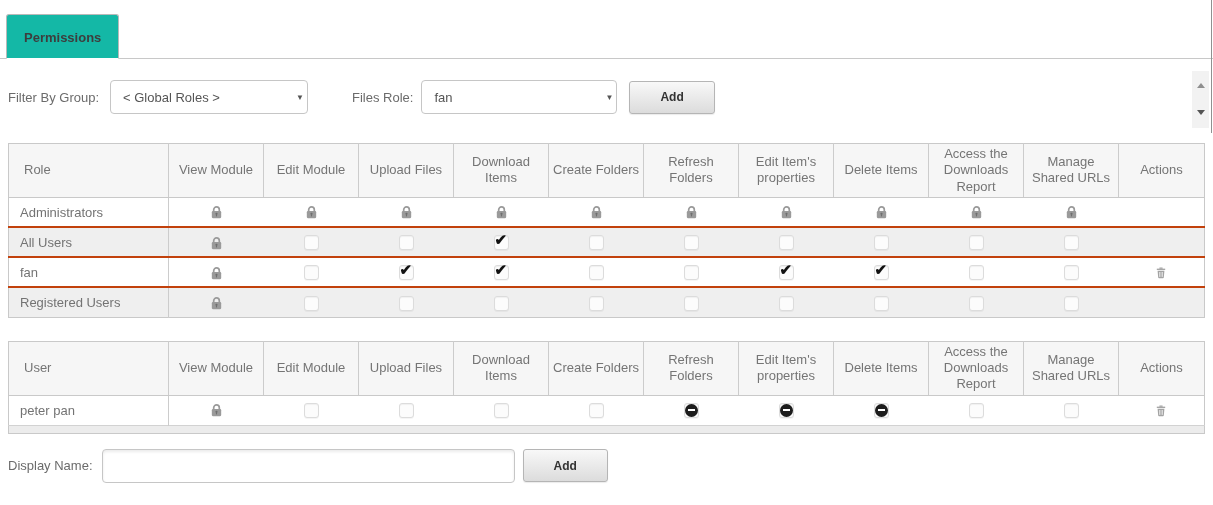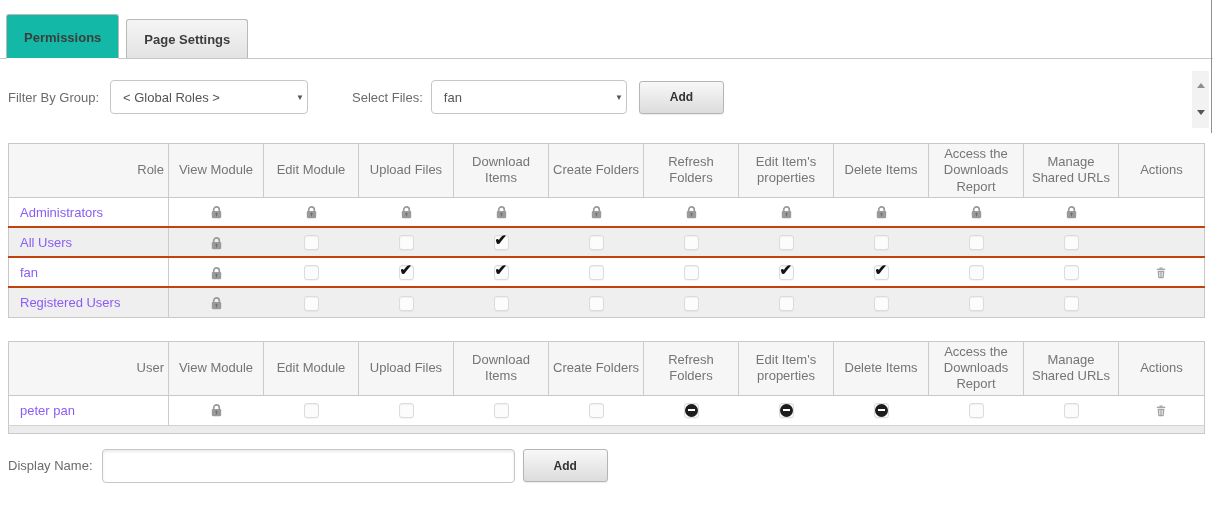--- a/index.html
+++ b/index.html
@@ -63,24 +63,24 @@
     margin: 29px 8px 0 8px; width: 1197px;
     border-collapse: collapse; table-layout: fixed;
     border: 1px solid #c9c9c9; background: #fff;
   }
   #users-table { margin-top: 23px; }
   .perm-table th {
     font-weight: normal; color: #757575; background: #f6f6f6;
     border-right: 1px solid #ccc; border-bottom: 1px solid #c9c9c9;
     height: 53px; text-align: center; padding: 2px 4px; line-height: 1.25;
   }
-  .perm-table th.col-first { text-align: right; padding-left: 25px; width: 160px; }
+  .perm-table th.col-first { text-align: left; padding-left: 15px; width: 160px; }
   .perm-table th.col-actions { width: 86px; border-right: none; }
   .perm-table td { height: 30px; text-align: center; vertical-align: middle; padding: 0 4px; }
-  .perm-table td.cell-name { text-align: left; padding-left: 11px; border-right: 1px solid #ccc; color: #8b5cf6; }
+  .perm-table td.cell-name { text-align: left; padding-left: 11px; border-right: 1px solid #ccc; color: #737373; }
   .perm-table tbody tr:nth-child(even) { background: #efefef; }
   .perm-table tbody tr + tr td { border-top: 2px solid #c2410c; }
   .perm-table tfoot td { height: 8px; background: #ececec; border-top: 1px solid #d2d2d2; padding: 0; }
 
   
   .checkbox {
     display: inline-block; width: 15px; height: 15px;
     border: 1px solid #dcdcdc; border-radius: 3px; background: #fcfcfc;
     box-shadow: inset 0 1px 1px rgba(0,0,0,.05), 0 1px 0 rgba(0,0,0,.04);
     position: relative; vertical-align: middle; cursor: pointer;
@@ -124,31 +124,30 @@
       <rect x="6.1" y="2.2" width="3.8" height="1.6" rx="0.5" fill="#a3a3a3"></rect>
       <rect x="3.2" y="3.6" width="9.6" height="1.5" fill="#a3a3a3"></rect>
       <path d="M4.1 6 h7.8 l-0.7 7.6 a1 1 0 0 1 -1 0.9 h-4.4 a1 1 0 0 1 -1 -0.9 Z" fill="#a3a3a3"></path>
       <path d="M6.3 7.4 v5.6 M8 7.4 v5.6 M9.7 7.4 v5.6" stroke="#ffffff" stroke-width="0.7" fill="none"></path>
     </symbol>
   </defs>
 </svg>
 
 <div class="tabbar" id="tabbar">
     <div class="tab active">Permissions</div>
-    <div class="tab">Page Settings</div>
   </div>
 
 <div class="toolbar">
   <span class="lbl">Filter By Group:</span>
   <div class="select" id="group-select">
     <span>&lt; Global Roles &gt;</span>
     <span class="select-arrow">▼</span>
   </div>
   <span class="gap1"></span>
-  <span class="lbl">Select Files:</span>
+  <span class="lbl">Files Role:</span>
   <div class="select" id="role-select">
     <span>fan</span>
     <span class="select-arrow">▼</span>
   </div>
   <button class="btn">Add</button>
 </div>
 
 <div class="scrollbar">
   <div class="scroll-btn" id="scroll-up">
     <span class="tri-up"></span>

